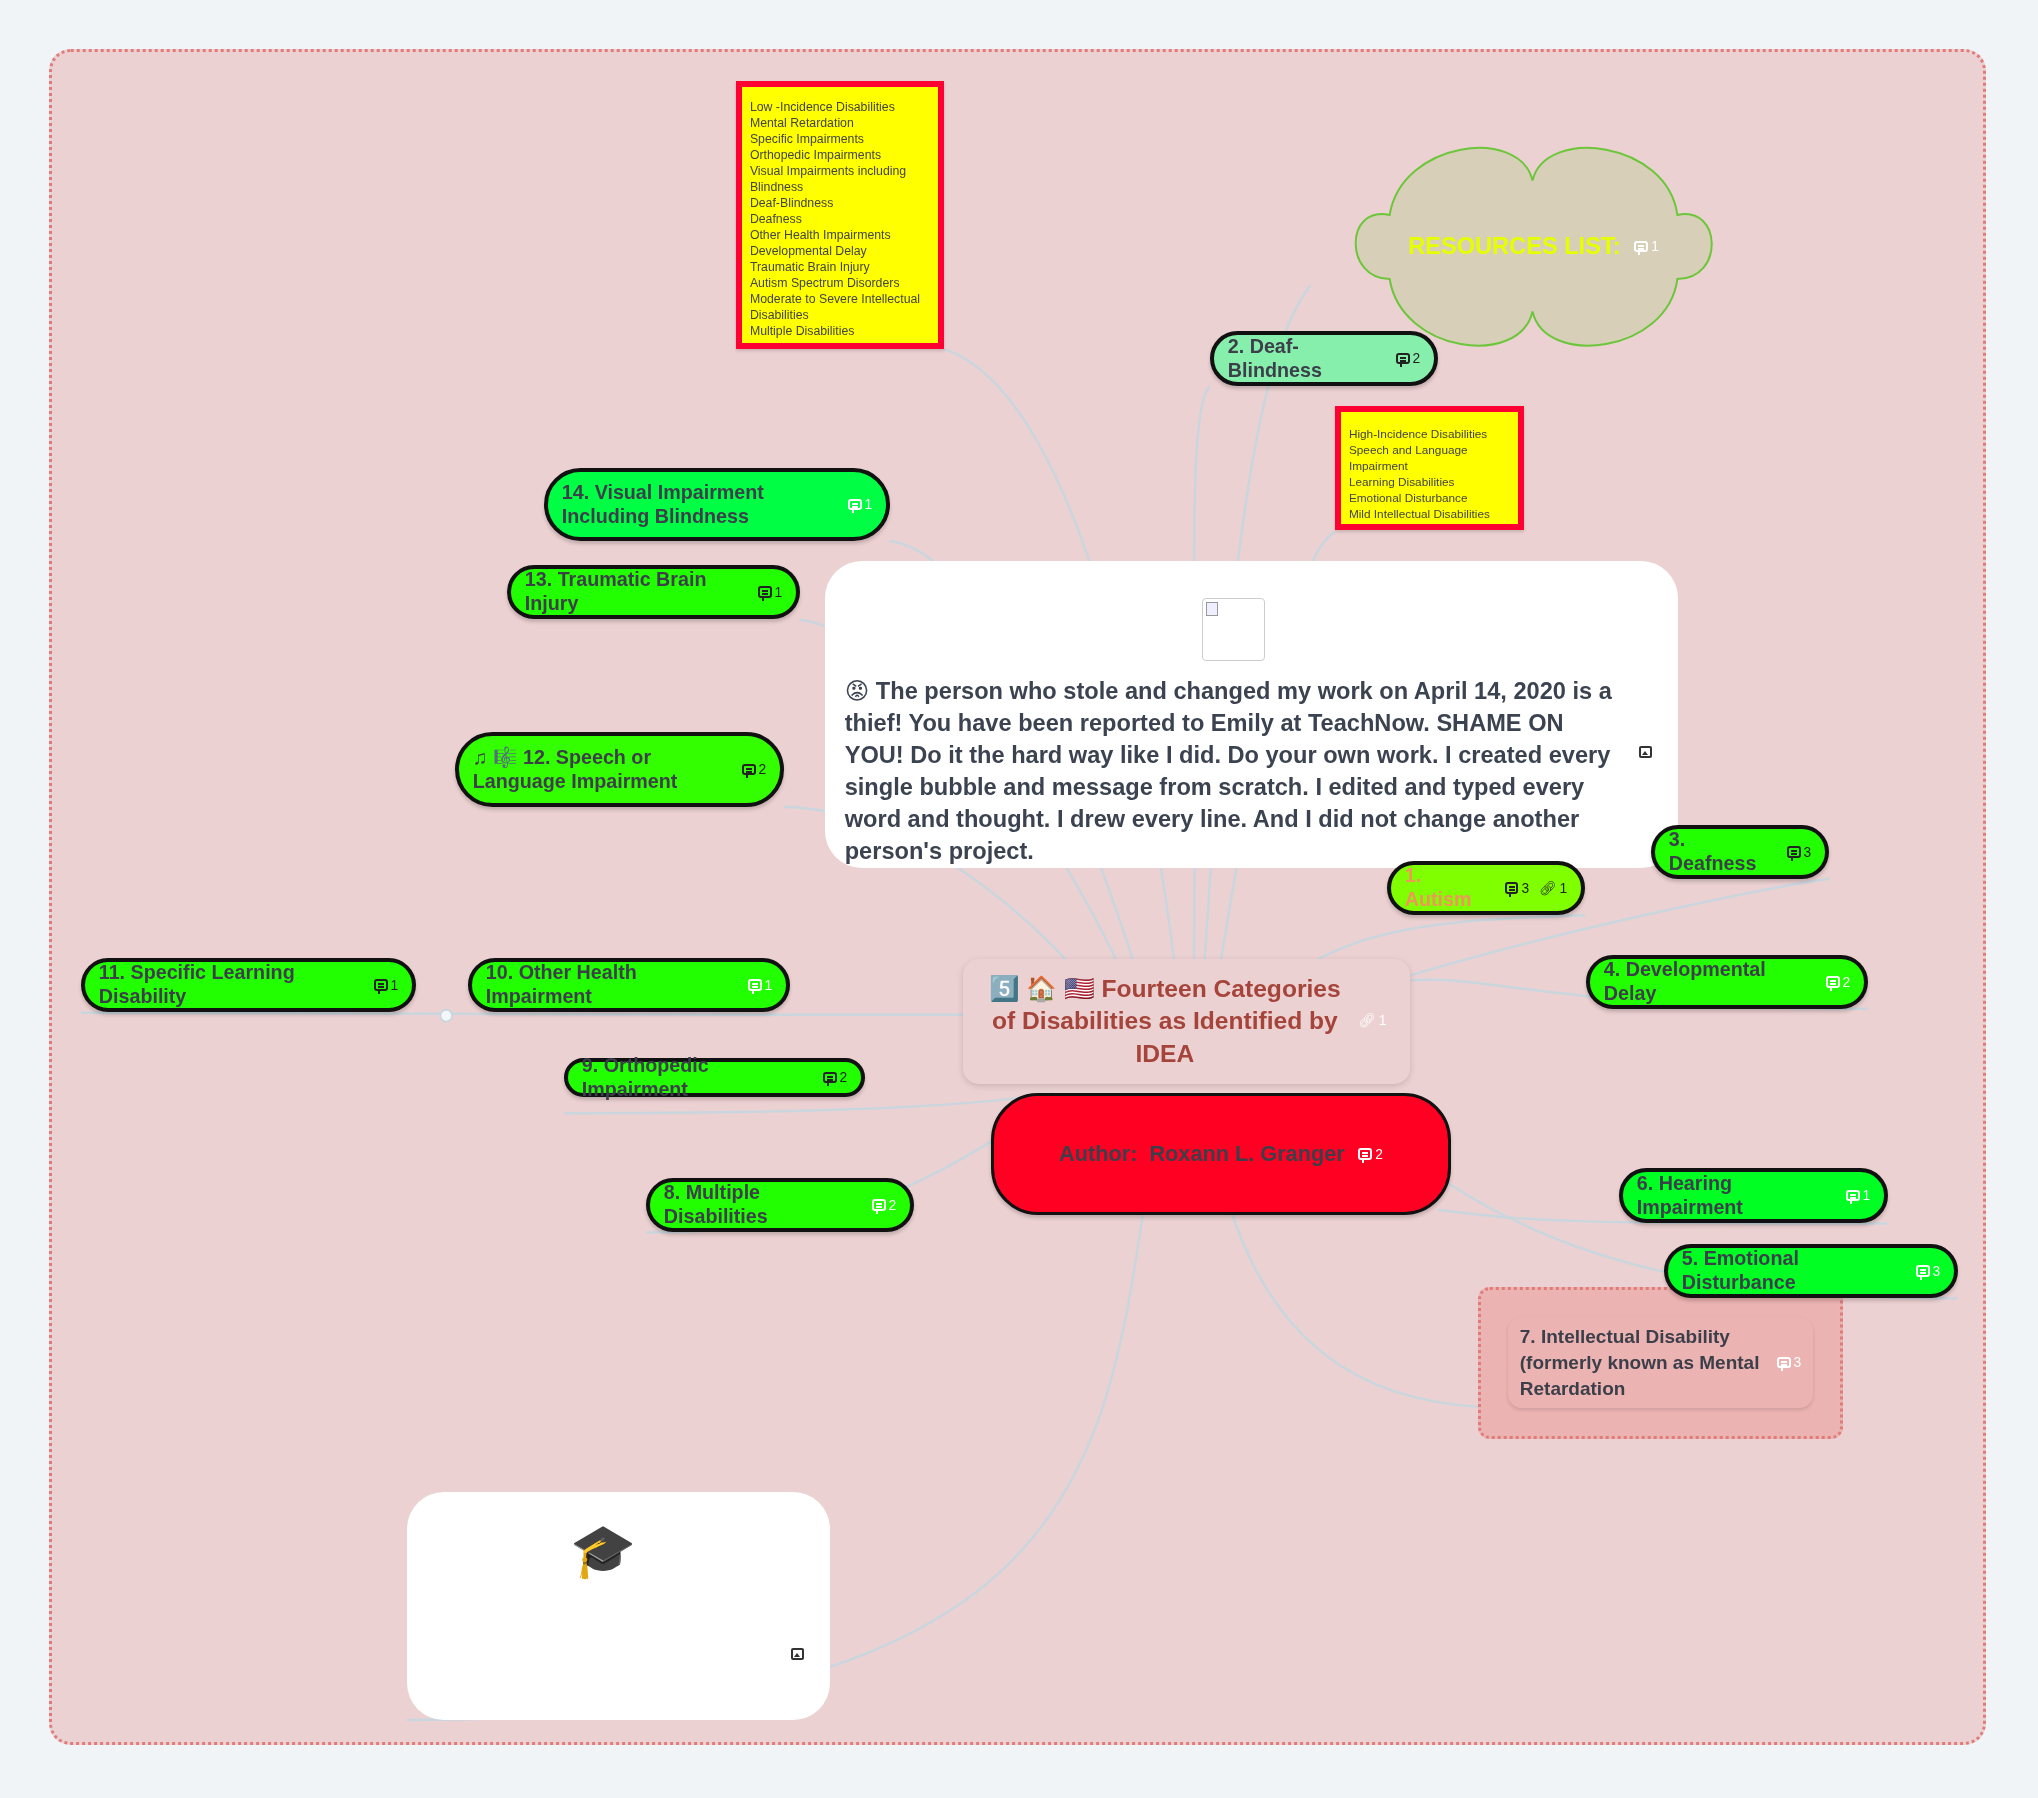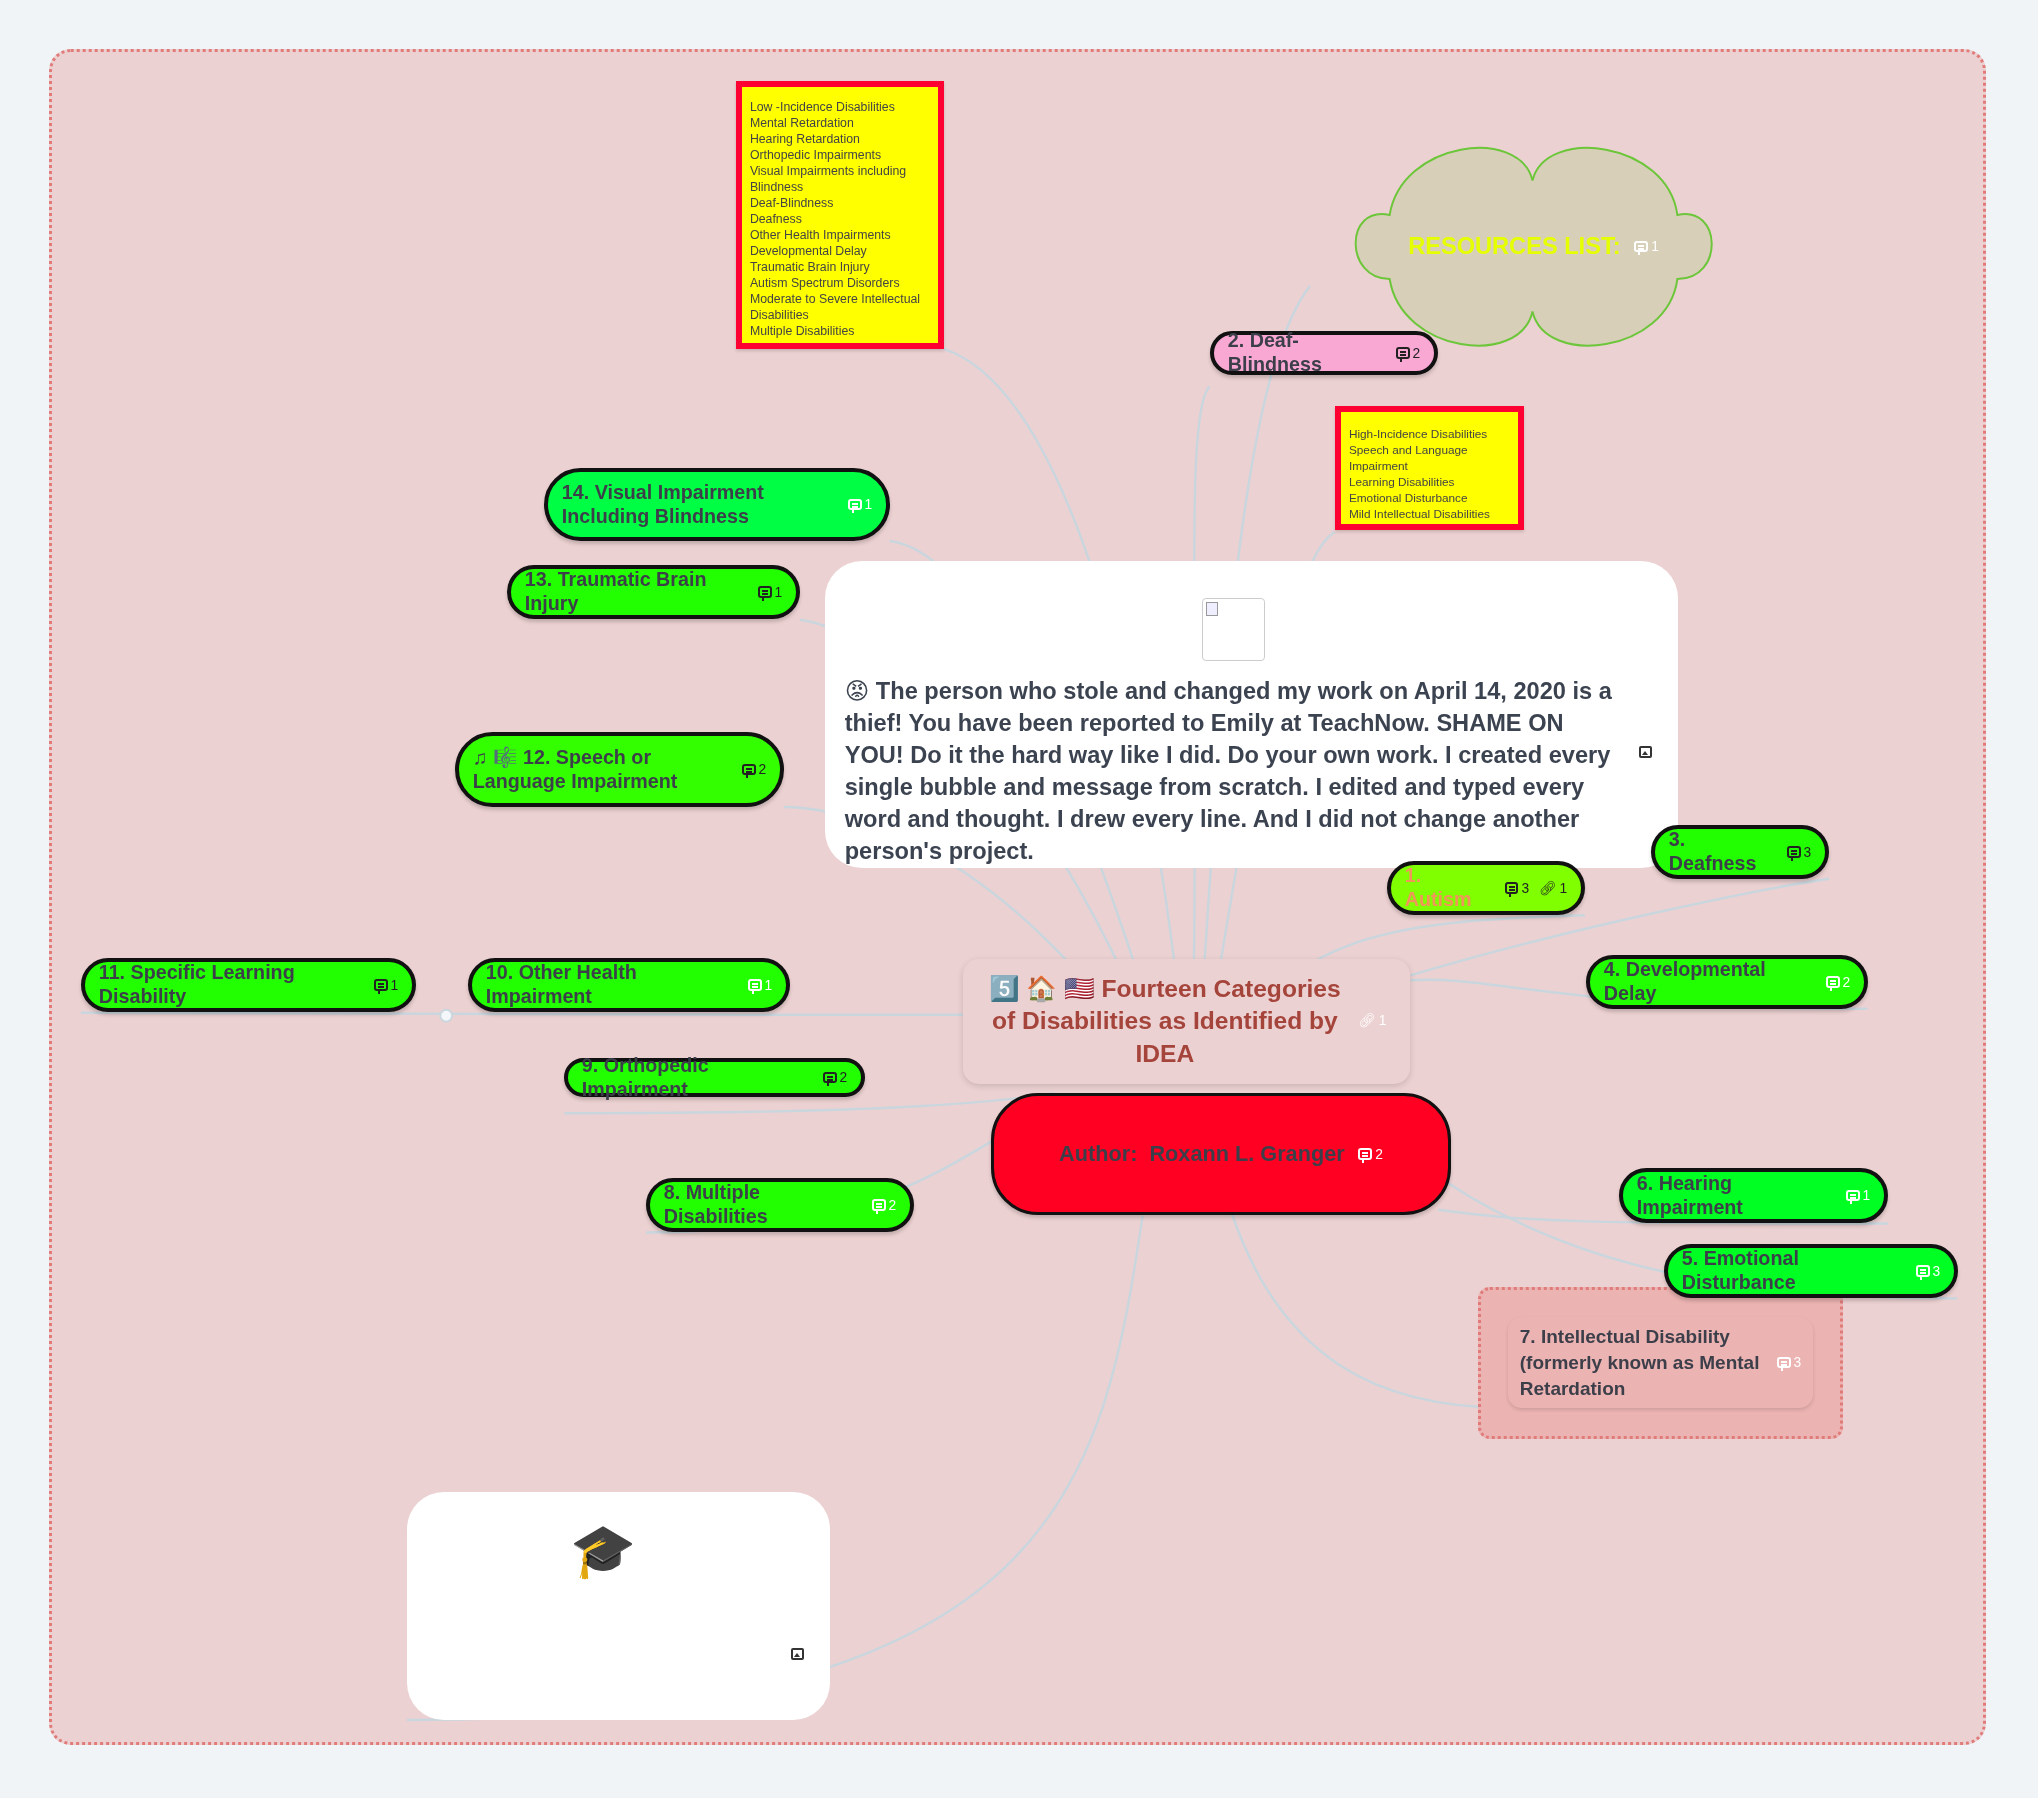--- a/index.html
+++ b/index.html
@@ -45,21 +45,21 @@
     <path d="M1440 1180 C1600 1300 1800 1318 1987 1318"></path>
     <path d="M1250 1230 C1300 1380 1400 1429 1531 1429"></path>
     <path d="M1160 1234 C1120 1500 1080 1746 413 1746"></path>
   </g>
   <circle cx="453" cy="1031" r="6" fill="#f4f7fa" stroke="#c9d6de" stroke-width="2"></circle>
 </svg>
 
 <div class="yellowbox" style="left:736px;top:81px;width:208px;height:268px;">
   <div>Low -Incidence Disabilities</div>
   <div>Mental Retardation</div>
-  <div>Hearing Retardation</div>
+  <div>Specific Impairments</div>
   <div>Orthopedic Impairments</div>
   <div>Visual Impairments including</div>
   <div>Blindness</div>
   <div>Deaf-Blindness</div>
   <div>Deafness</div>
   <div>Other Health Impairments</div>
   <div>Developmental Delay</div>
   <div>Traumatic Brain Injury</div>
   <div>Autism Spectrum Disorders</div>
   <div>Moderate to Severe Intellectual</div>
@@ -82,21 +82,21 @@
   </svg>
   <div style="position:relative;width:100%;display:flex;justify-content:center;align-items:center;">
     <span style="color:#e6ff00;font-size:23.6px;font-weight:bold;">RESOURCES LIST:</span>
     <span class="badge light">
         <span class="cicon"></span>
         <span>1</span>
       </span>
   </div>
 </div>
 
-<div class="node pill" style="left:1210px;top:331px;width:228px;height:44px;background:#f9a8d4;">
+<div class="node pill" style="left:1210px;top:331px;width:228px;height:55px;background:#86efac;">
   <span class="txt">2. Deaf-Blindness</span>
   <span class="badge">
       <span class="cicon"></span>
       <span>2</span>
     </span>
 </div>
 
 <div class="node pill" style="left:544px;top:468px;width:346px;height:73px;background:#00ff44;">
   <span class="txt">14. Visual Impairment Including Blindness</span>
   <span class="badge light">

